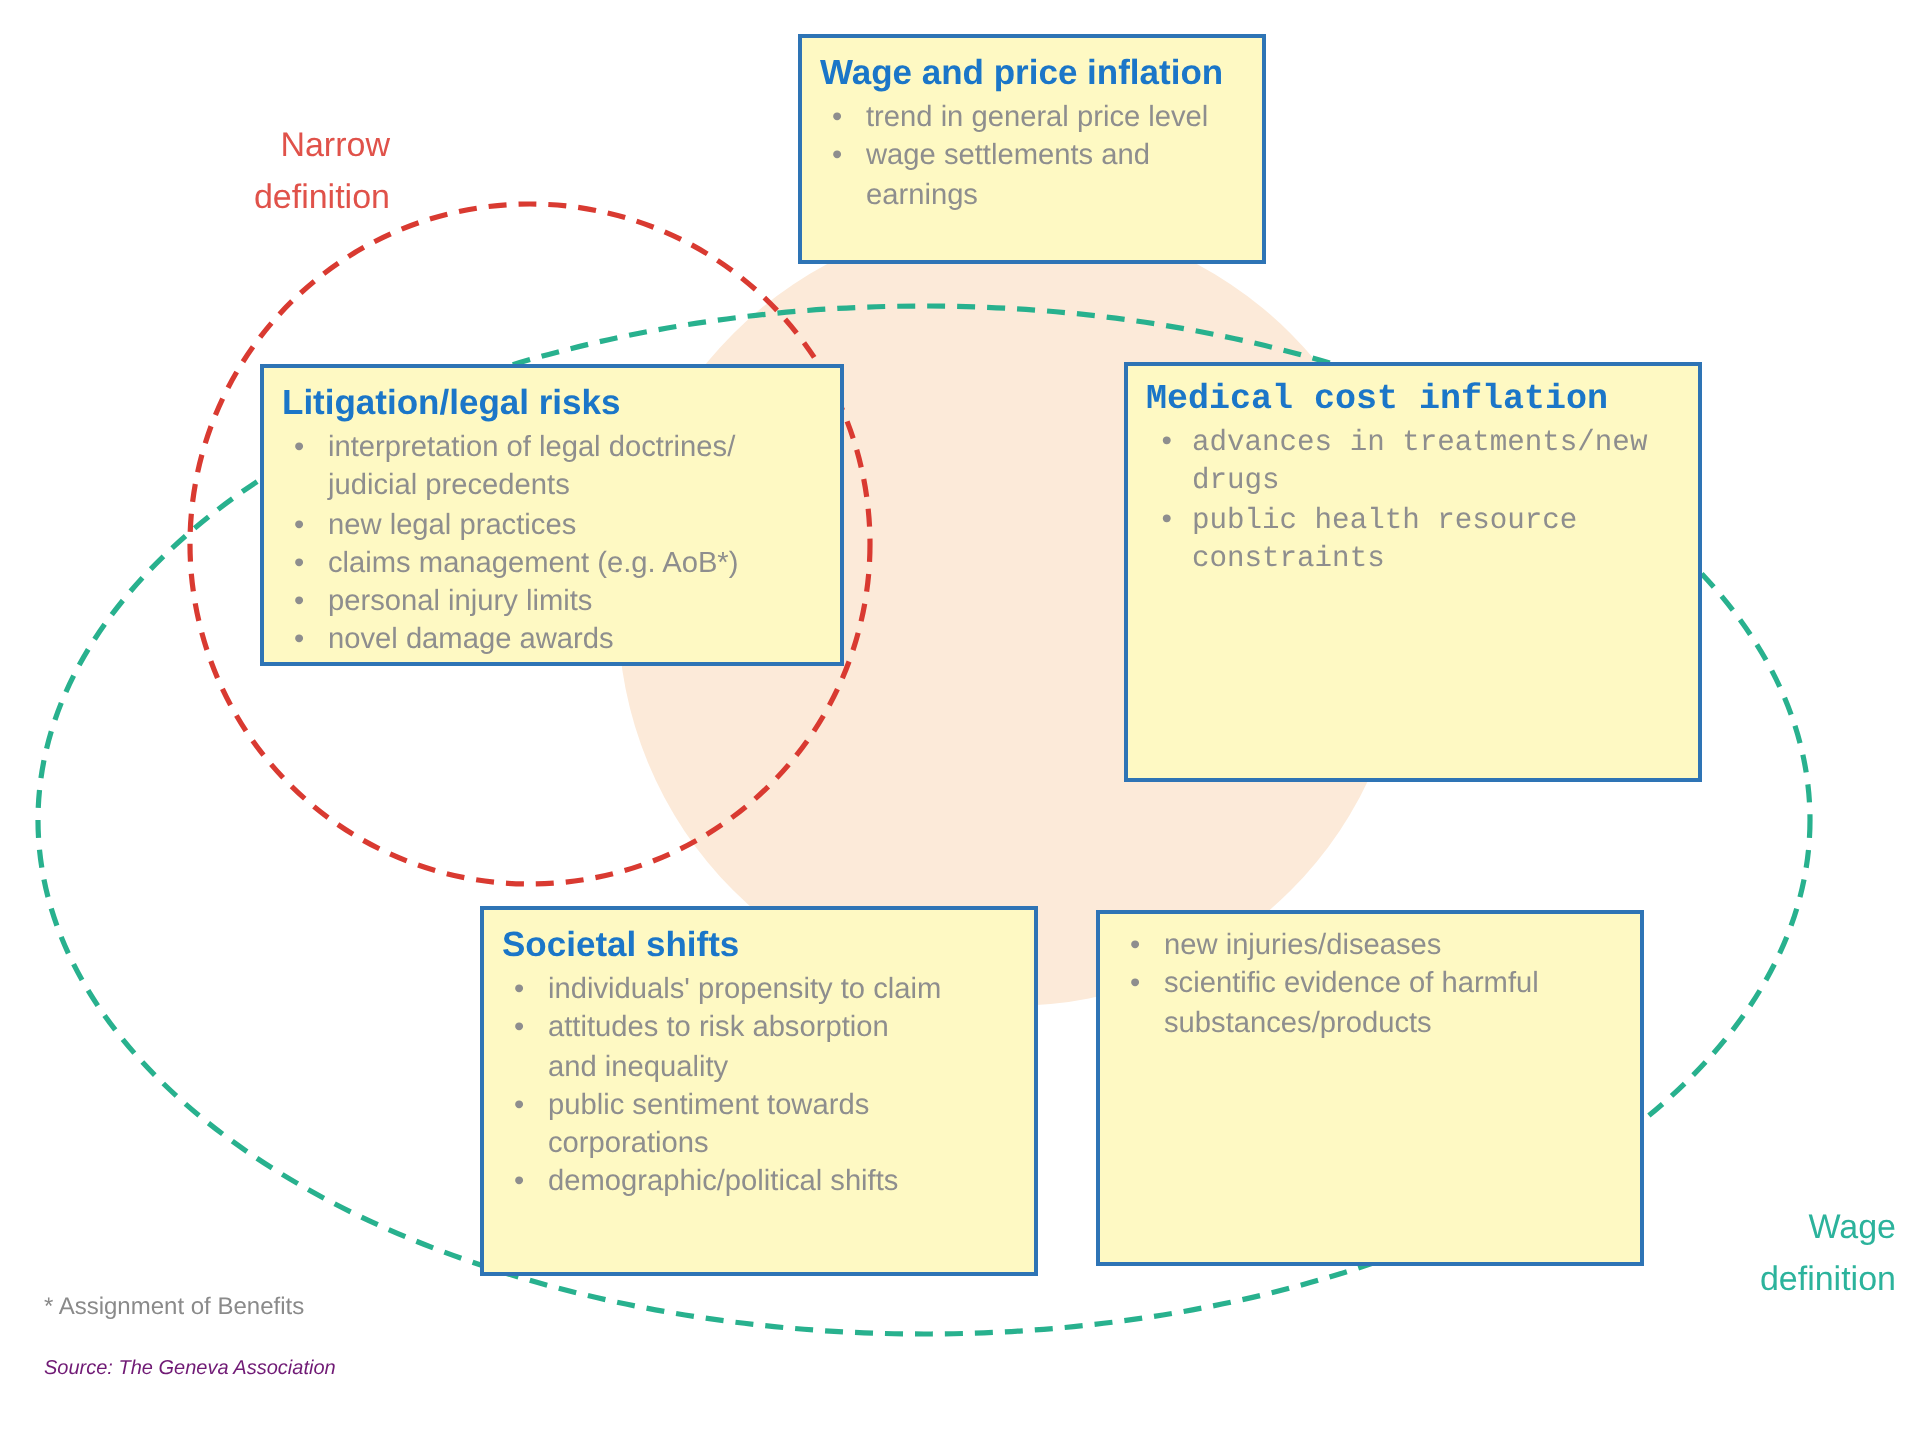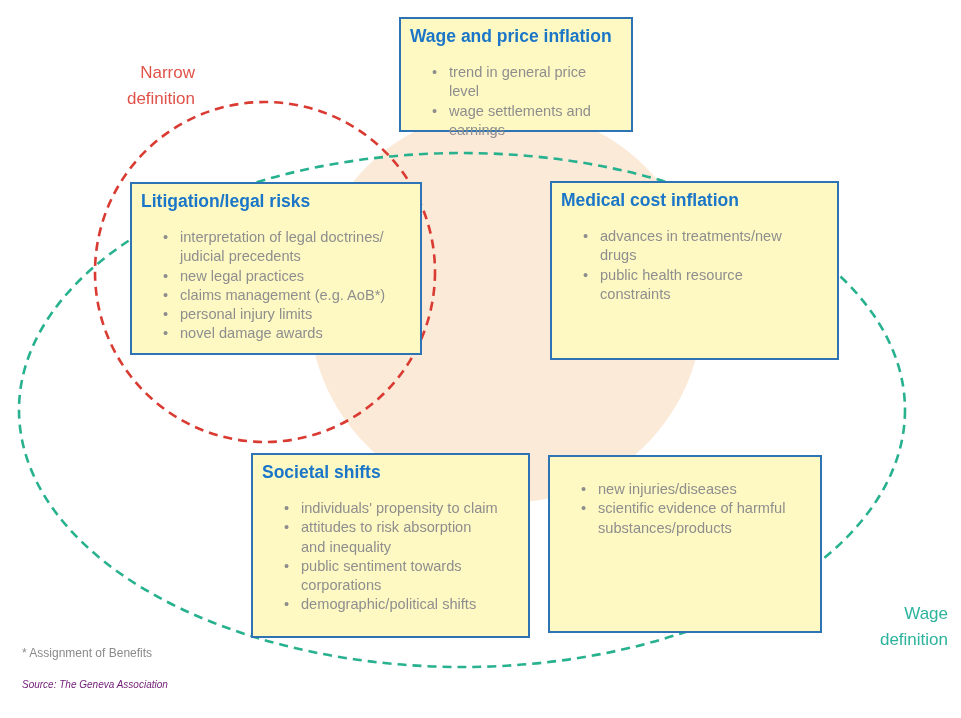--- a/index.html
+++ b/index.html
@@ -27,21 +27,21 @@
     padding:7px 6px 6px 9px;
   }
   .risk-box h3{
     margin:0 0 3px 0;
     font-size:17.5px;
     font-weight:bold;
     color:var(--title-blue,#1b76c8);
     letter-spacing:0;
   }
   .risk-box ul{
-    margin:16px;padding:0;list-style:none;
+    margin:0;padding:0;list-style:none;
   }
   .risk-box li{
     position:relative;
     padding-left:23px;
     font-size:14.6px;
     line-height:1.32;
     color:var(--bullet-gray,#8e8e8e);
     white-space:pre-line;
   }
   .risk-box li::before{
@@ -94,43 +94,43 @@
 
   <div class="risk-box" style="left:399px;top:17px;width:234px;height:115px;">
     <h3>Wage and price inflation</h3>
     <ul>
       <li>trend in general price level</li>
       <li>wage settlements and
 earnings</li>
     </ul>
   </div>
 
-  <div class="risk-box" style="left:130px;top:182px;width:292px;height:173px;">
+  <div class="risk-box" style="left:130px;top:182px;width:292px;height:151px;">
     <h3>Litigation/legal risks</h3>
     <ul>
       <li>interpretation of legal doctrines/
 judicial precedents</li>
       <li>new legal practices</li>
       <li>claims management (e.g. AoB*)</li>
       <li>personal injury limits</li>
       <li>novel damage awards</li>
     </ul>
   </div>
 
-  <div class="risk-box" style="left:550px;top:181px;width:289px;height:179px;">
+  <div class="risk-box" style="left:562px;top:181px;width:289px;height:210px;font-family:Liberation Mono, monospace;">
     <h3>Medical cost inflation</h3>
     <ul>
       <li>advances in  treatments/new
 drugs</li>
       <li>public health resource
 constraints</li>
     </ul>
   </div>
 
-  <div class="risk-box" style="left:251px;top:453px;width:279px;height:185px;">
+  <div class="risk-box" style="left:240px;top:453px;width:279px;height:185px;">
     <h3>Societal shifts</h3>
     <ul>
       <li>individuals' propensity to claim</li>
       <li>attitudes to risk absorption
 and inequality</li>
       <li>public sentiment towards
 corporations</li>
       <li>demographic/political shifts</li>
     </ul>
   </div>

